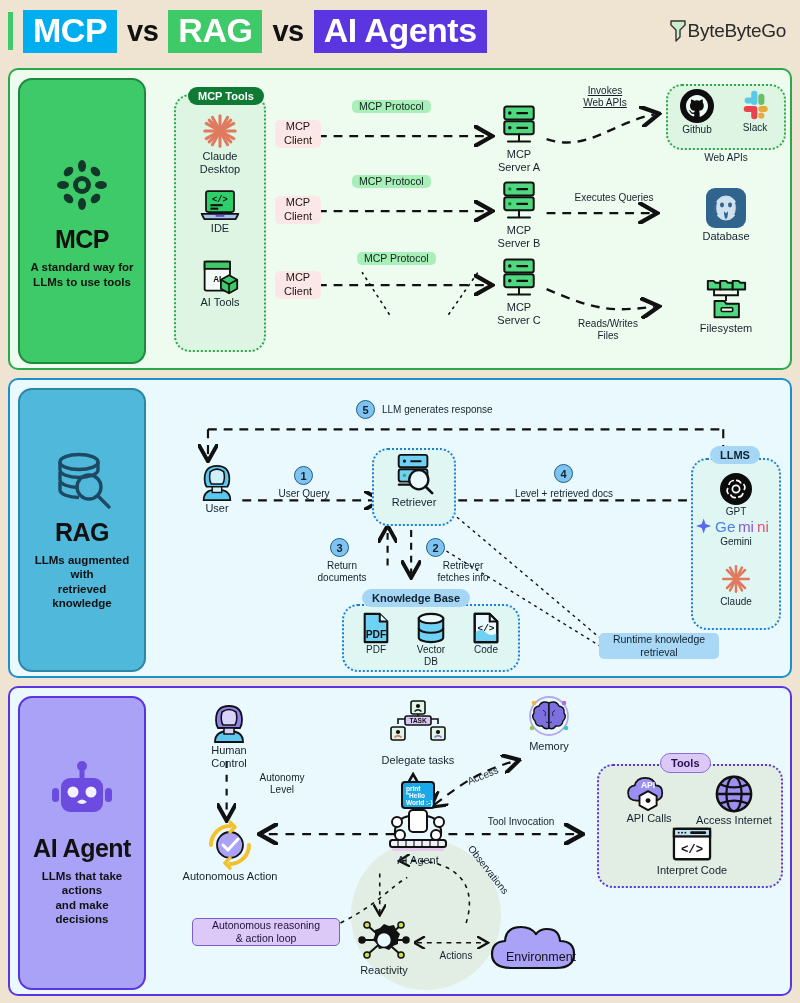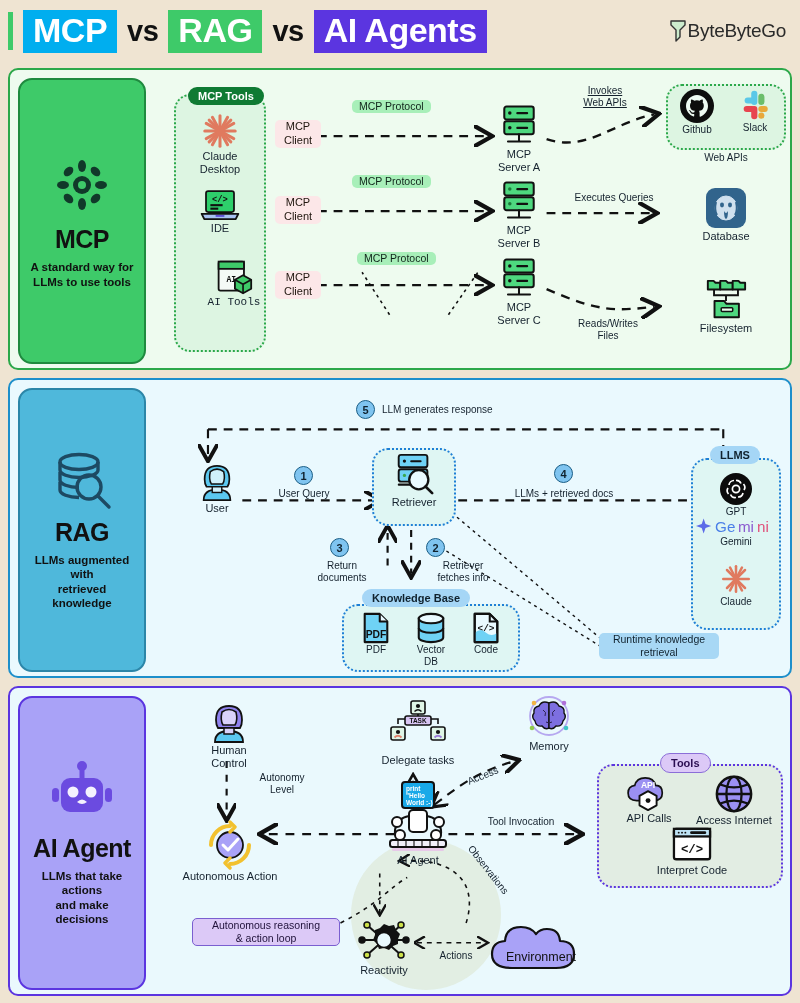--- a/index.html
+++ b/index.html
@@ -192,21 +192,21 @@
             <text x="24" y="15" font-size="10" font-family="Liberation Mono, monospace" fill="#111" text-anchor="middle" font-weight="bold">&lt;/&gt;</text>
             <rect x="13" y="18" width="14" height="2.4" fill="#111"></rect>
             <rect x="13" y="22" width="9" height="2.4" fill="#111"></rect>
             <path d="M3 29 h42 l-3 6 h-36 z" fill="#A9C2F2" stroke="#111" stroke-width="2" stroke-linejoin="round"></path>
             <rect x="19" y="30.5" width="10" height="2" fill="#5B4BD6"></rect>
           </svg>
         </div>
         <div class="node-label" id="mcp-host-1">IDE</div>
       </div>
 
-      <div class="node" style="left:36px; top:188px; width:88px;font-family:Liberation Mono, monospace;">
+      <div class="node" style="left:22px; top:188px; width:88px;">
         <div class="icon-wrap">
           <svg width="42" height="38" viewBox="0 0 46 42">
             <rect x="6" y="4" width="28" height="32" rx="2" fill="#F4FAF6" stroke="#111" stroke-width="2"></rect>
             <rect x="6" y="4" width="28" height="8" fill="#3ECA69" stroke="#111" stroke-width="2"></rect>
             <text x="20" y="26" font-size="9" fill="#111" text-anchor="middle" font-weight="bold">AI</text>
             <path d="M30 22 l9 -5 l9 5 v10 l-9 5 l-9 -5 z" transform="translate(-6,2)" fill="#3ECA69" stroke="#111" stroke-width="2" stroke-linejoin="round"></path>
             <path d="M24 24 l9 5 l9 -5 M33 29 v10" fill="none" stroke="#111" stroke-width="1.8"></path>
           </svg>
         </div>
         <div class="node-label" id="mcp-host-2">AI Tools</div>
@@ -449,21 +449,21 @@
             <path d="M5 22 q7 -6 12 0 q6 5 12 0 v10 h-24z" fill="#6FD2F5"></path>
             <path d="M5 2 h16 l8 8 v22 h-24 z" fill="none" stroke="#111" stroke-width="2.2" stroke-linejoin="round"></path>
             <path d="M21 2 v8 h8" fill="none" stroke="#111" stroke-width="2.2"></path>
             <text x="17" y="20" font-size="10" font-weight="bold" fill="#111" text-anchor="middle" font-family="Liberation Mono, monospace">&lt;/&gt;</text>
           </svg>
         </div>
         <div class="node-label sm">Code</div>
       </div>
 
       <div class="step-num" style="left:400px; top:84px;">4</div>
-      <div class="edge-label" style="left:340px; top:108px; width:140px;">LLMs + retrieved docs</div>
+      <div class="edge-label" style="left:340px; top:108px; width:140px;">Level + retrieved docs</div>
 
       <div class="step-num" style="left:202px; top:20px;">5</div>
       <div class="edge-label" style="left:228px; top:24px; width:170px; text-align:left;">LLM generates response</div>
 
       <div class="group grp-blue-dot" style="left:537px; top:78px; width:90px; height:172px;"></div>
       <div class="grp-title t-blue" style="left:556px; top:66px;">LLMS</div>
 
       <div class="node" style="left:547px; top:92px; width:70px;">
         <div class="icon-wrap">
           <svg width="34" height="34" viewBox="0 0 34 34">

